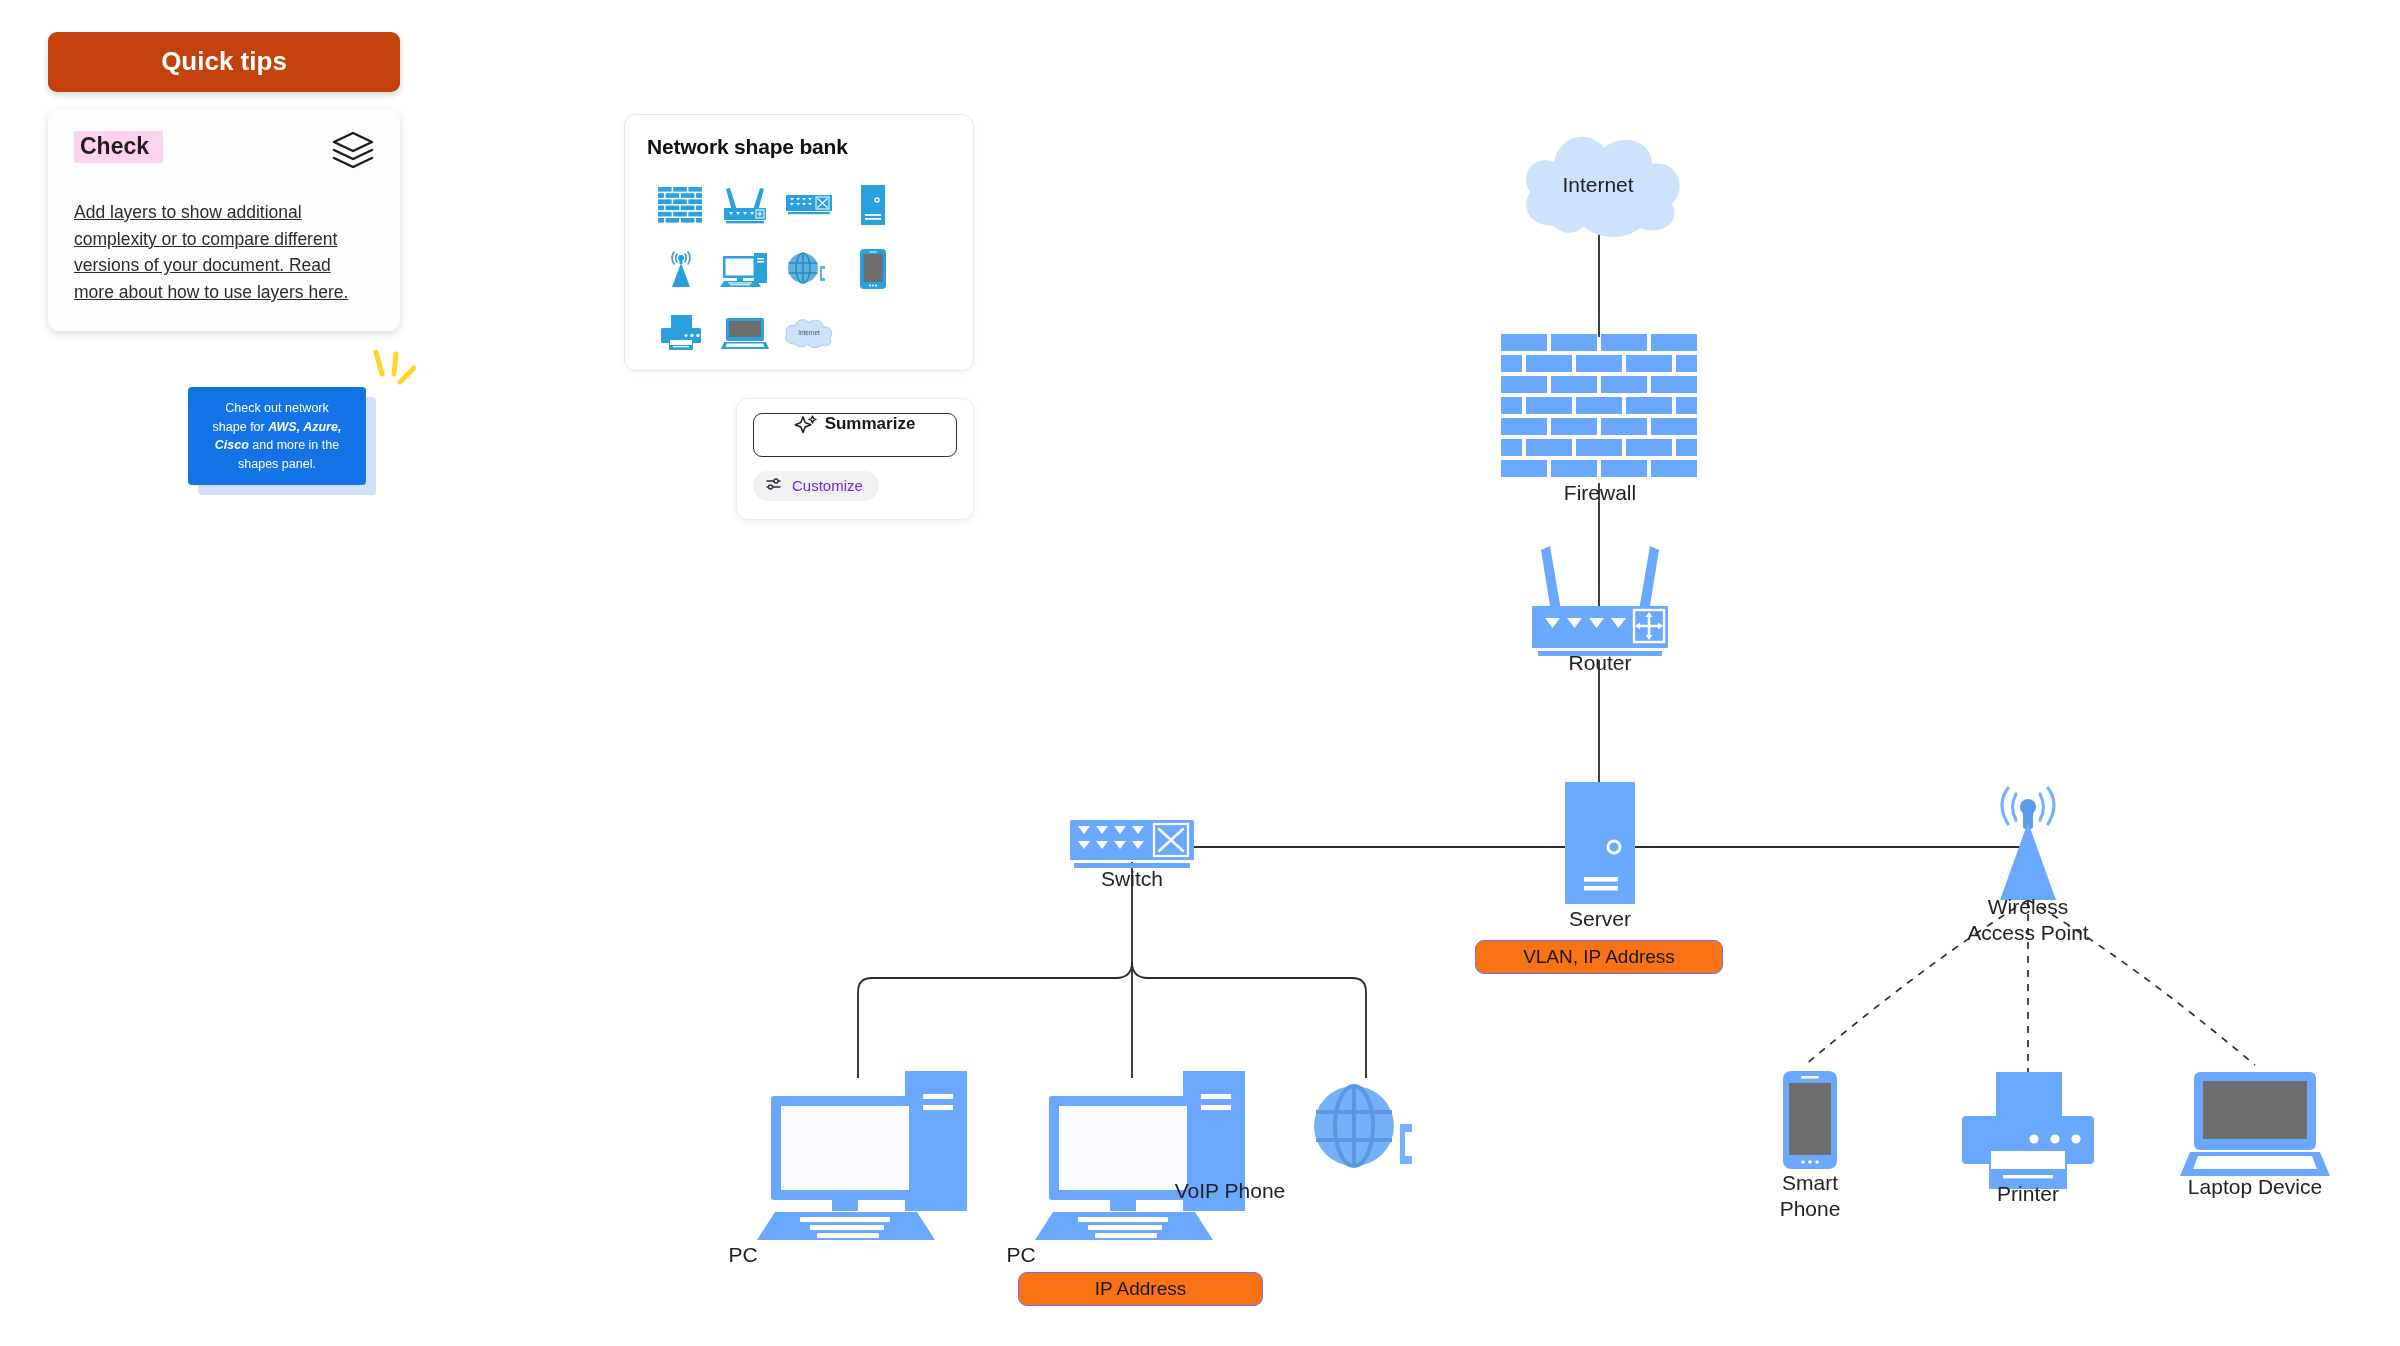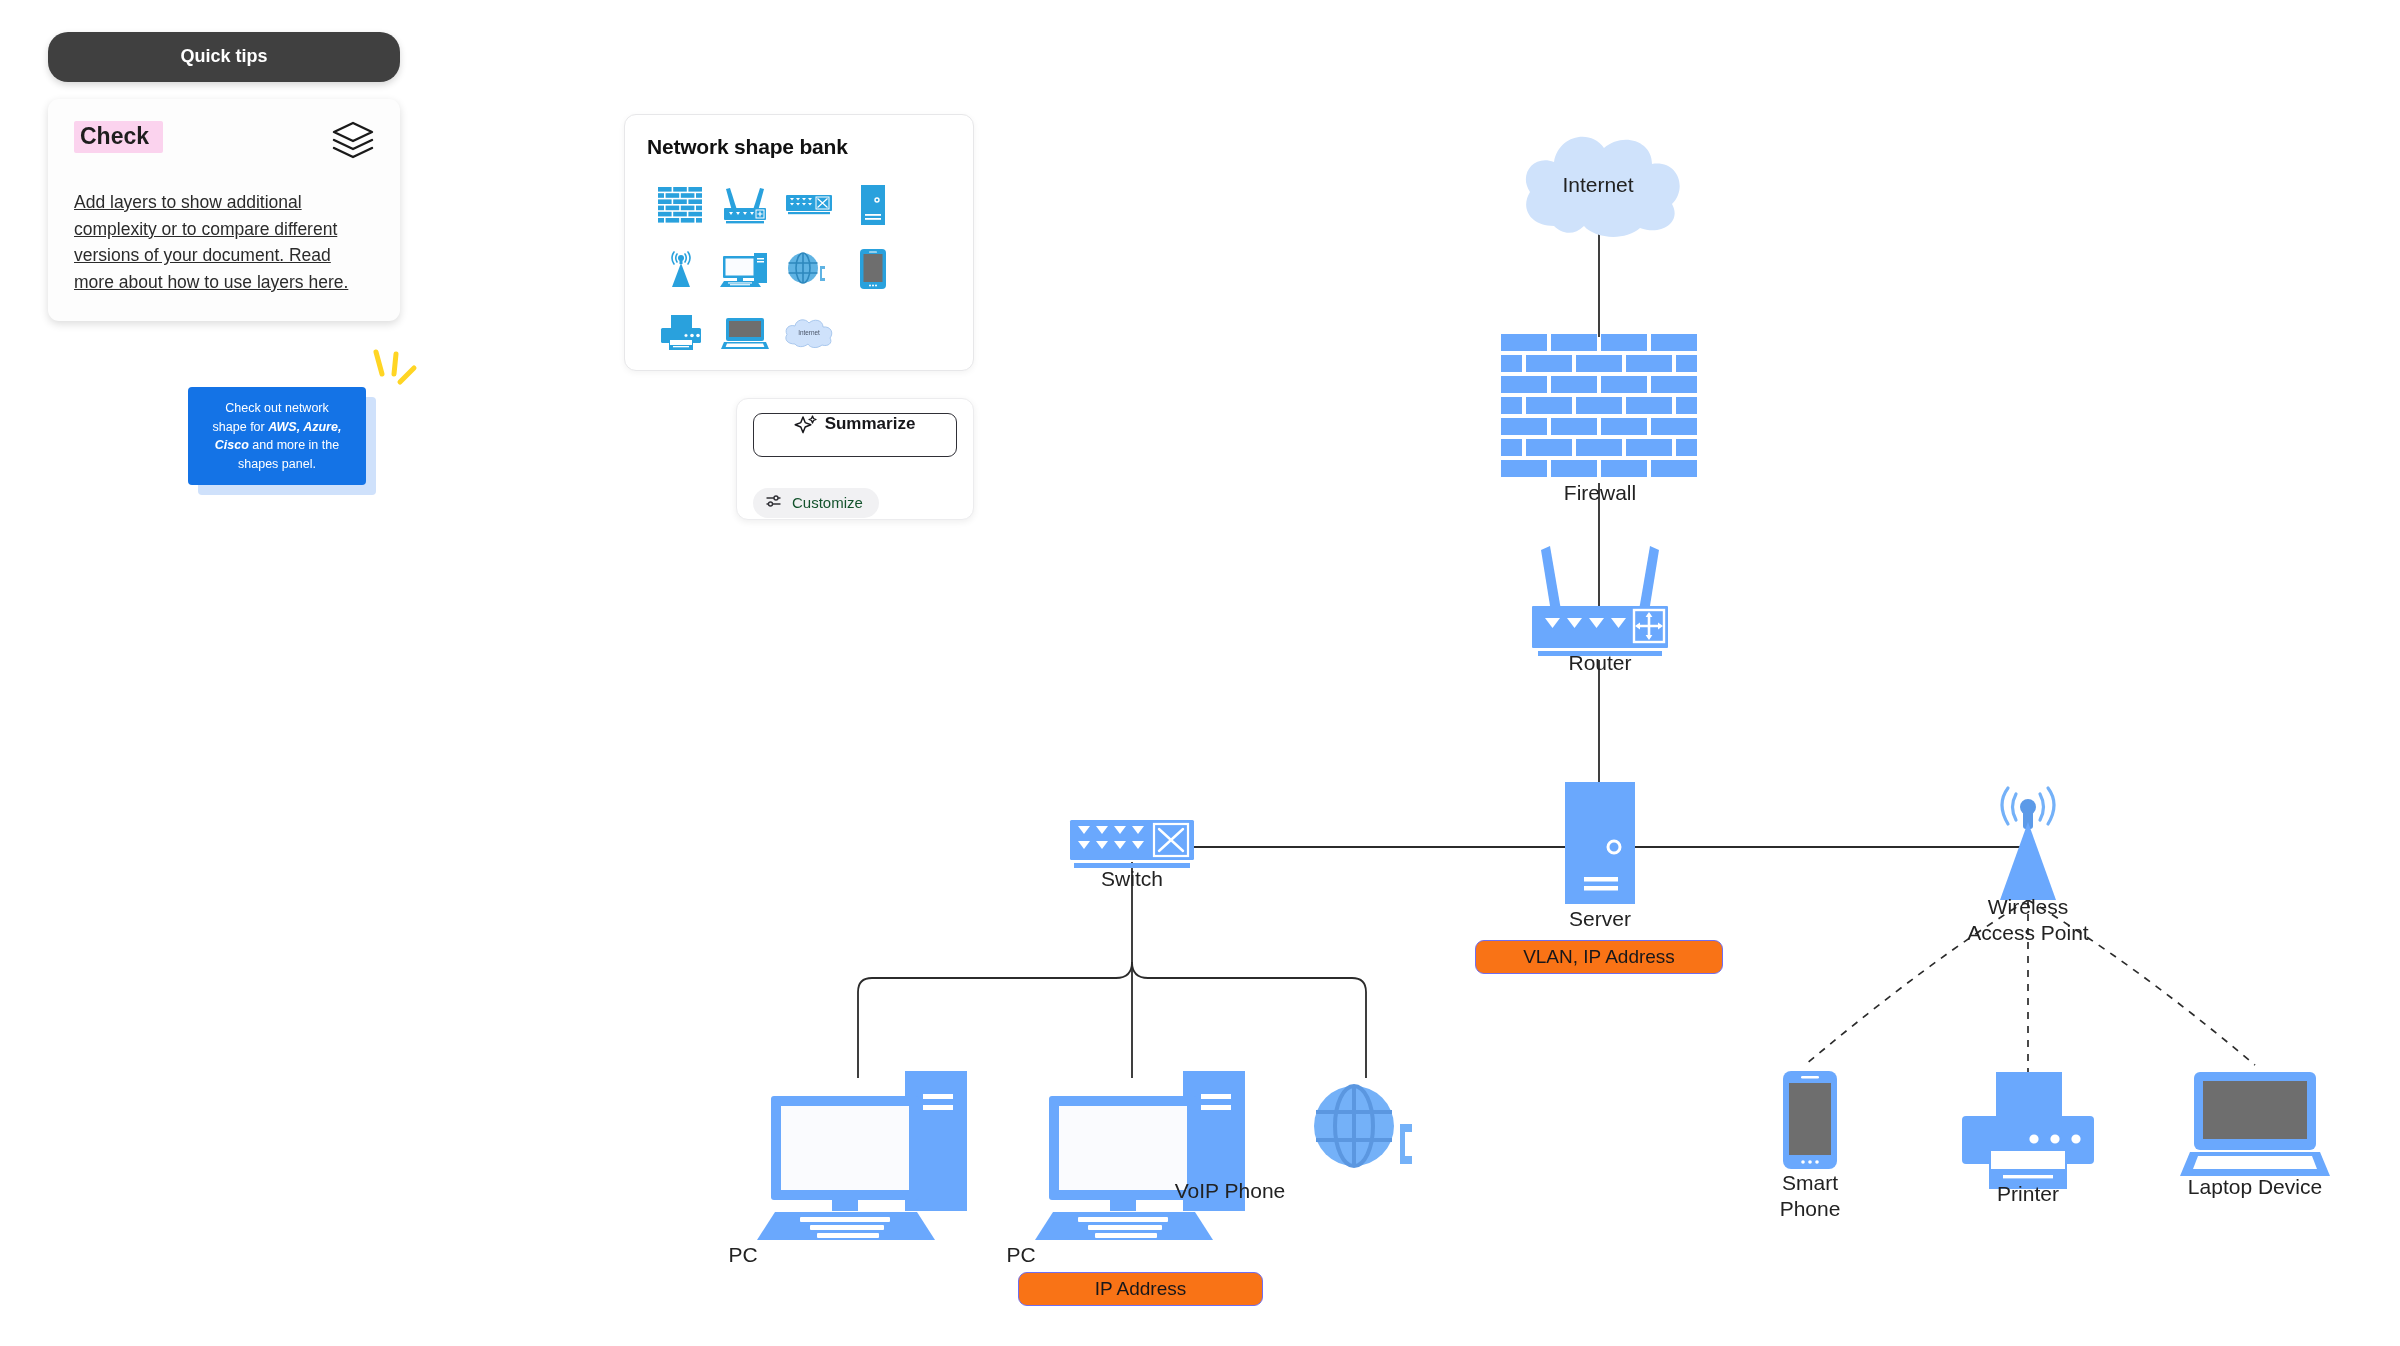--- a/index.html
+++ b/index.html
@@ -8,22 +8,22 @@
     width: 2400px; height: 1346px;
     background: #ffffff;
     font-family: "Liberation Sans", sans-serif;
     overflow: hidden;
   }
   #canvas { position: relative; width: 2400px; height: 1346px; background:#fff; }
 
   
   #quick-tips-panel { position:absolute; left:48px; top:32px; width:352px; }
   .qt-header {
-    background:#404040; color:#fff; font-weight:bold; font-size:18px;
-    text-align:center; padding:14px 0 15px; border-radius:20px;
+    background:#c2410c; color:#fff; font-weight:bold; font-size:26px;
+    text-align:center; padding:14px 0 15px; border-radius:9px;
     box-shadow:0 3px 7px rgba(0,0,0,.16);
   }
   .qt-card {
     margin-top:17px; background:#fdfdfd; border-radius:11px; padding:22px 26px 26px;
     box-shadow:0 3px 9px rgba(0,0,0,.14); position:relative; min-height:190px;
   }
   .qt-card-title {
     display:inline-block; background:#fbd3ee; color:#1e1e1e;
     font-weight:bold; font-size:23px; padding:2px 14px 3px 6px; border-radius:2px;
   }
@@ -62,23 +62,23 @@
     position:absolute; left:736px; top:398px; width:238px; height:122px;
     background:#fff; border:1px solid #ececee; border-radius:12px;
     box-shadow:0 2px 7px rgba(0,0,0,.07); padding:14px 16px;
   }
   .summarize-btn {
     display:flex; justify-content:center; gap:8px;
     height:44px; border:1.5px solid #2f2f36; border-radius:9px;
     font-size:17px; font-weight:bold; color:#17171b; background:#fff; cursor:pointer;
   }
   .customize-pill {
-    margin-top:31px; display:inline-flex; align-items:center; gap:9px;
+    margin-top:14px; display:inline-flex; align-items:center; gap:9px;
     background:#f1f1f3; border-radius:16px; padding:5px 16px 6px 12px;
-    font-size:15px; color:#14532d; cursor:pointer;
+    font-size:15px; color:#6d28d9; cursor:pointer;
   }
 
   
   #diagram { position:absolute; left:0; top:0; width:2400px; height:1346px; }
   .node { position:absolute; }
   .node-label {
     position:absolute; width:280px; left:50%; margin-left:-140px;
     text-align:center; font-size:21px; color:#222; line-height:1.22;
     white-space:pre-line; pointer-events:none;
   }

